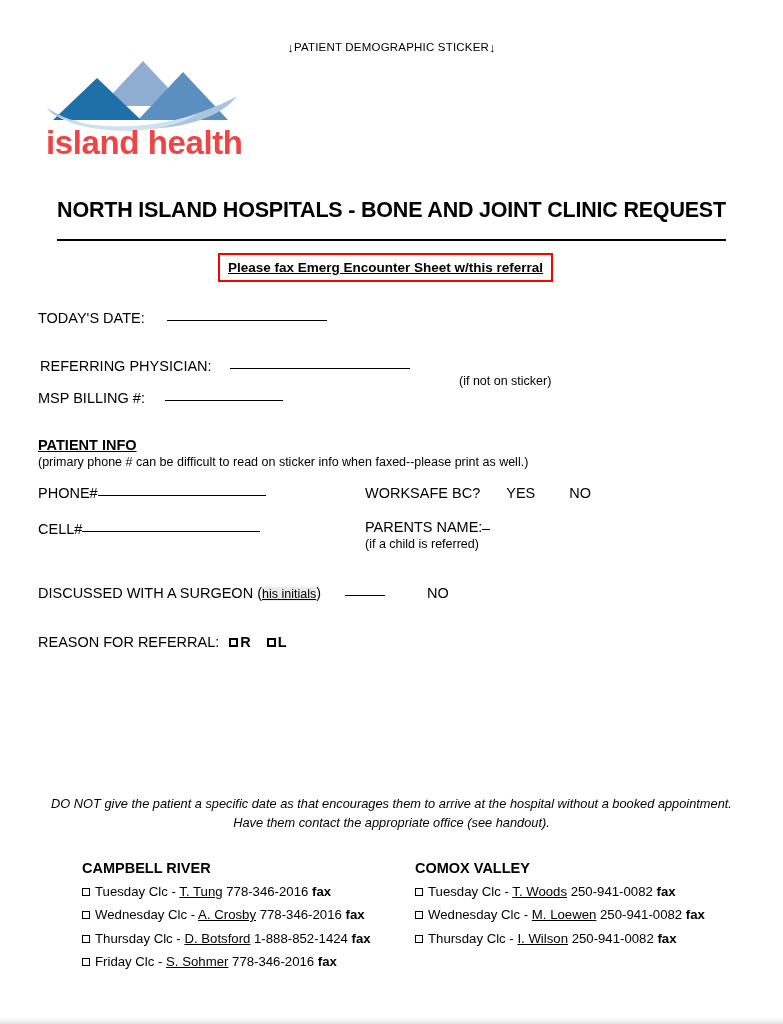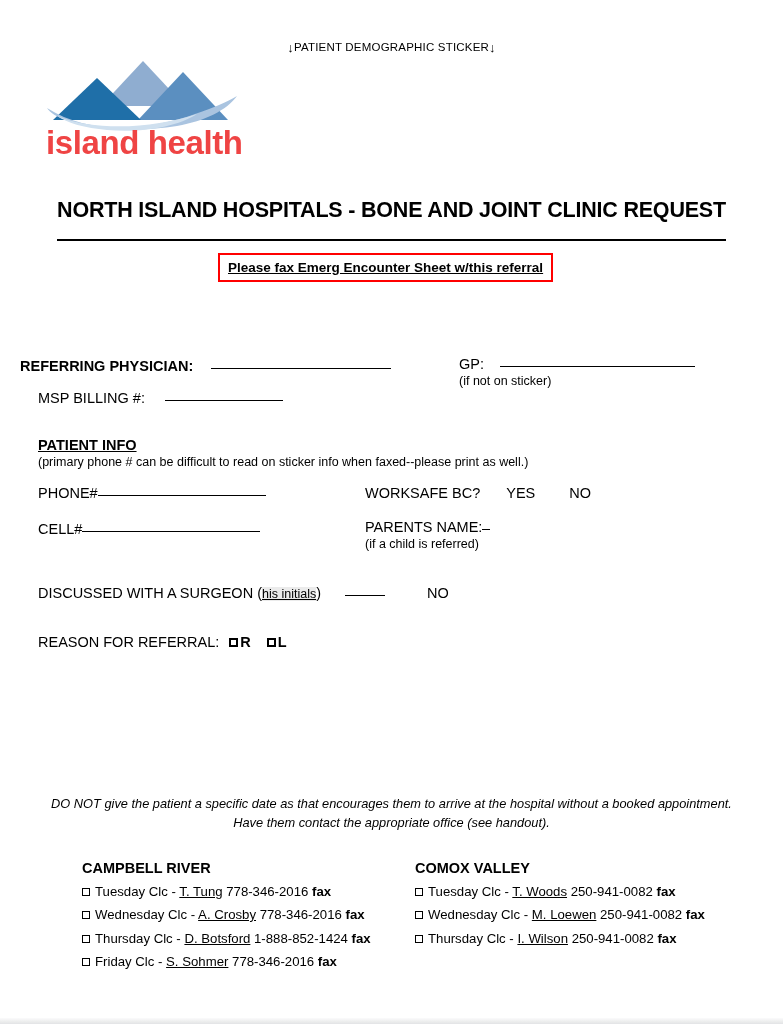--- a/index.html
+++ b/index.html
@@ -196,30 +196,30 @@
   <div class="wordmark">island health</div>
 
   <div class="form-title">
     <span>NORTH ISLAND HOSPITALS - BONE AND JOINT CLINIC REQUEST</span>
   </div>
 
   <div class="fax-notice">
     <span>Please fax Emerg Encounter Sheet w/this referral</span>
   </div>
 
-
-  <div class="fld" style="left:20px; top:358px;font-weight:bold;">
+  <div class="fld" style="left:38px; top:310px;">
+    <span>TODAY'S DATE:</span>
+    <span class="rule" style="width:160px; margin-left:18px;"></span>
+  </div>
+
+  <div class="fld" style="left:40px; top:358px;">
     <span>REFERRING PHYSICIAN:</span>
     <span class="rule" style="width:180px; margin-left:14px;"></span>
   </div>
 
-  <div class="fld" style="left:459px; top:356px;">
-    <span>GP:</span>
-    <span class="rule" style="width:195px; margin-left:12px;"></span>
-  </div>
   <div class="sub" style="left:459px; top:374px;">(if not on sticker)</div>
 
   <div class="fld" style="left:38px; top:390px;">
     <span>MSP BILLING #:</span>
     <span class="rule" style="width:118px; margin-left:16px;"></span>
   </div>
 
   <div class="section-head" style="left:38px; top:437px;">PATIENT INFO</div>
   <div class="sub" style="left:38px; top:455px;">(primary phone # can be difficult to read on sticker info when faxed--please print as well.)</div>
 

